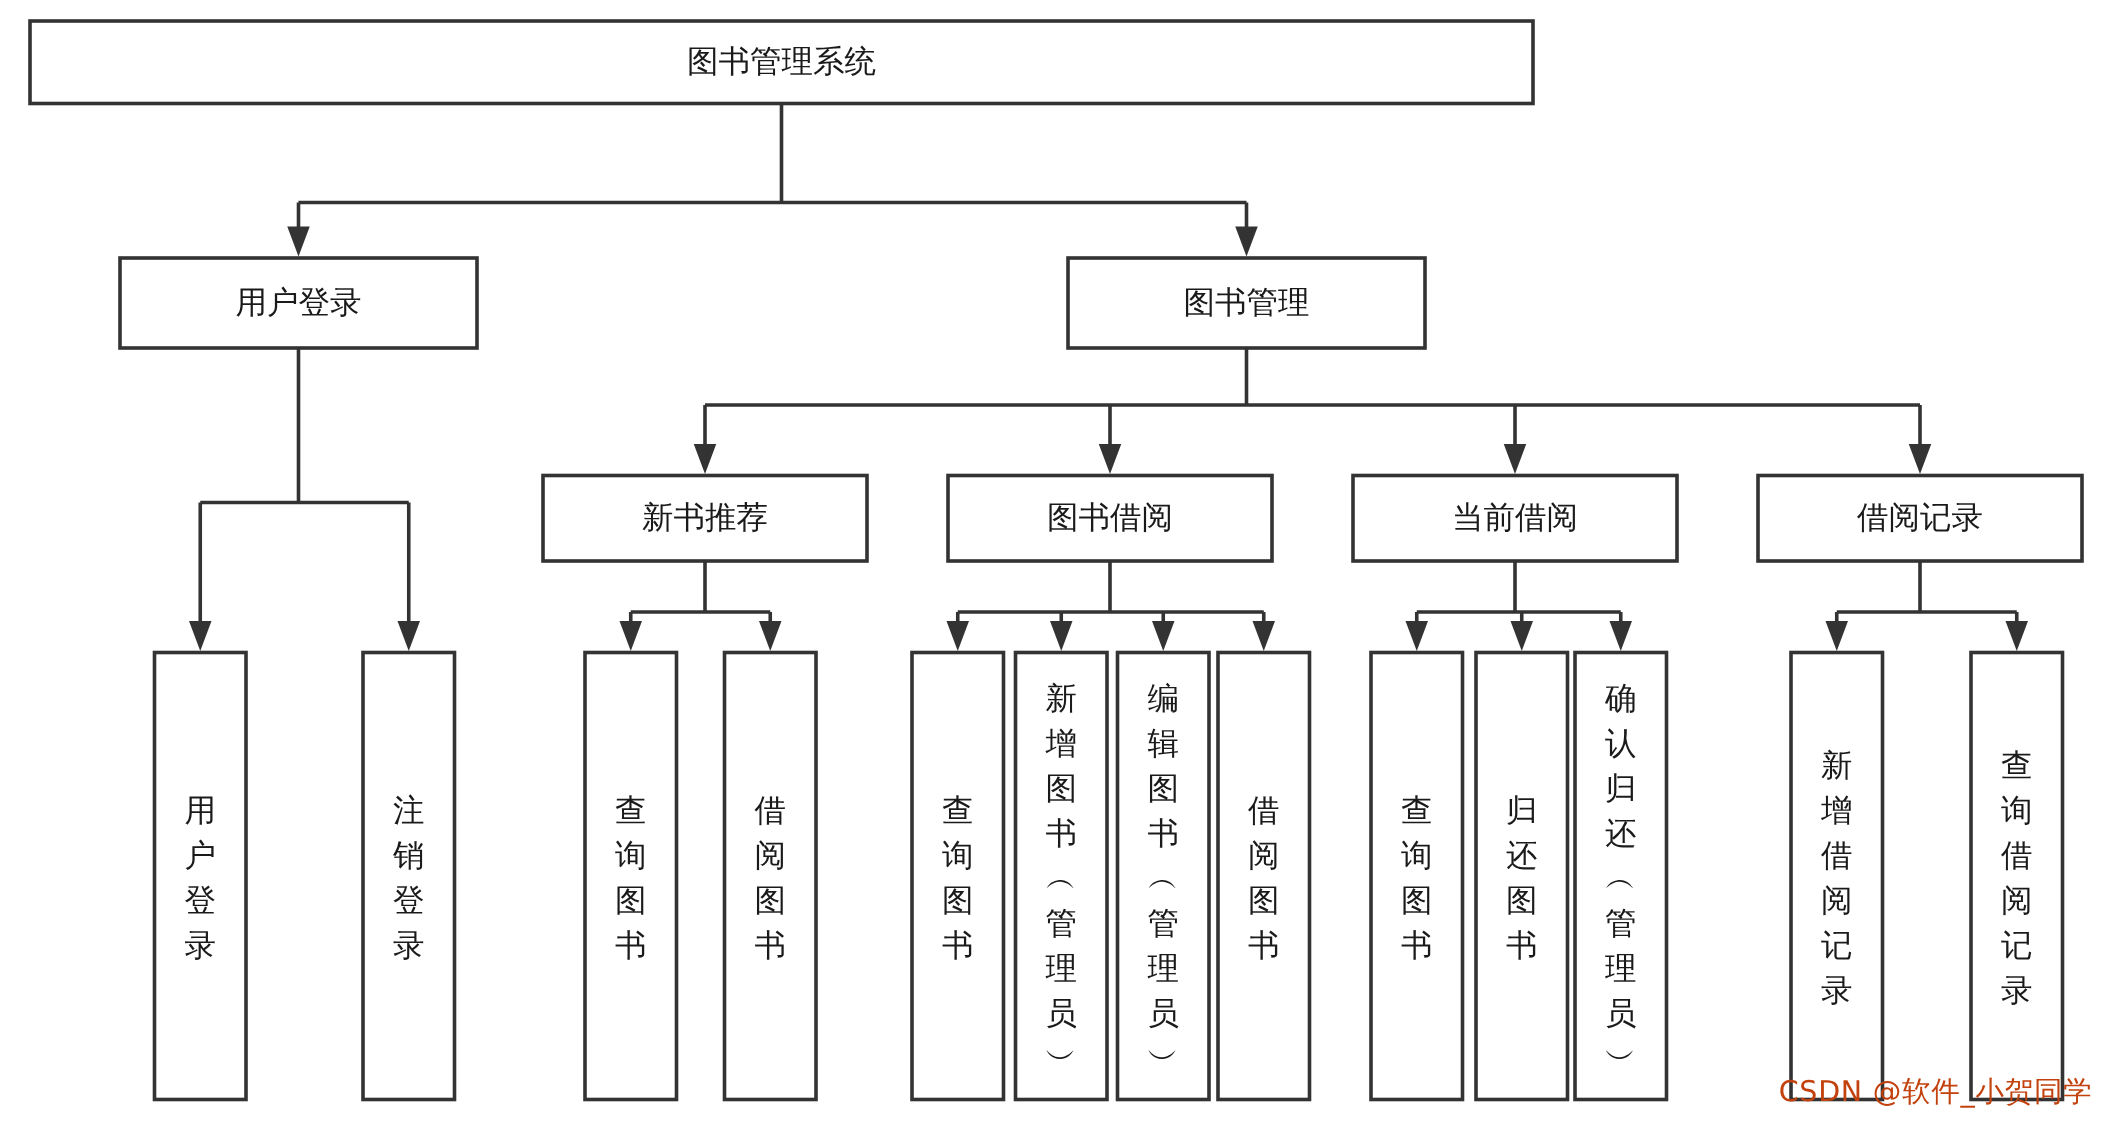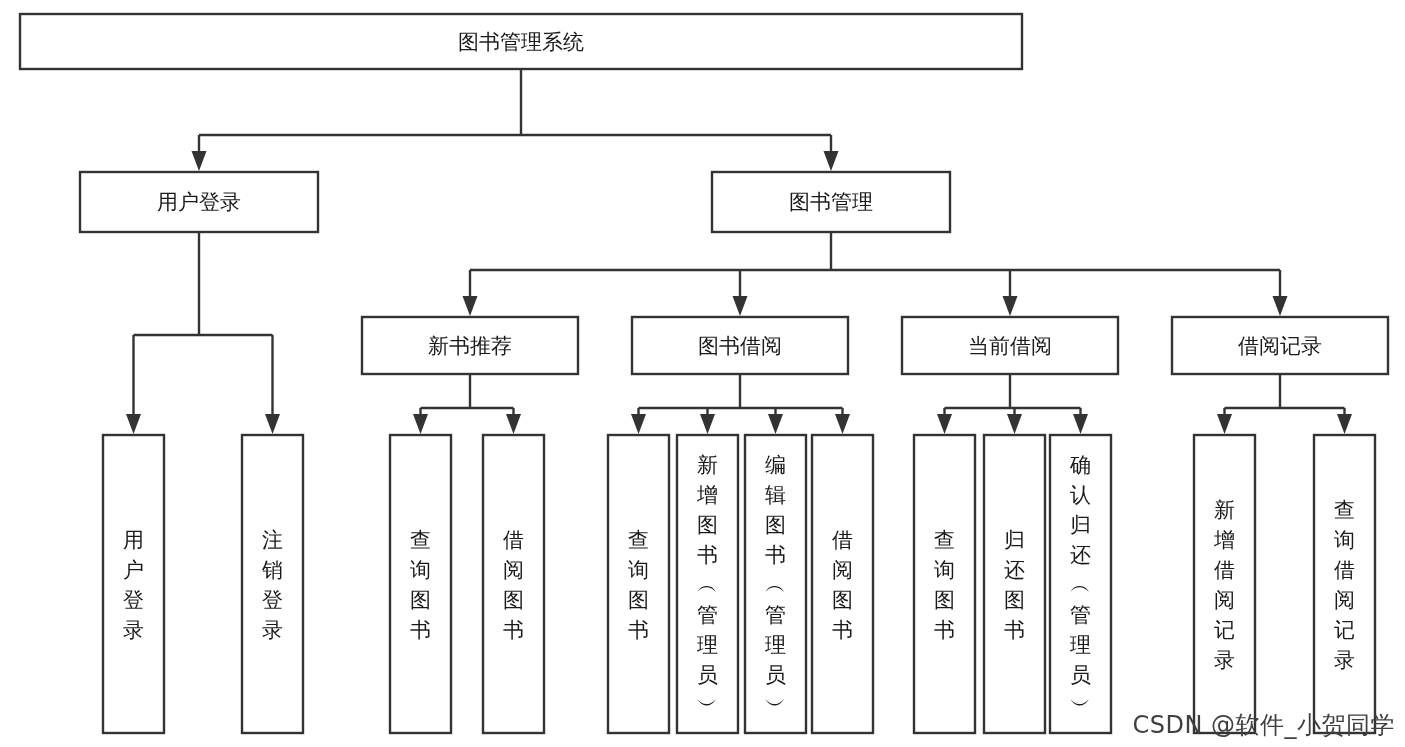--- a/index.html
+++ b/index.html
@@ -54,22 +54,22 @@
     font-family: "DejaVu Sans", "Liberation Sans", sans-serif;
     font-size: 21px;
     fill: #1a1a1a;
     text-anchor: middle;
   }
   .watermark {
     position: absolute;
     right: 10px;
     bottom: 6px;
     font-family: "DejaVu Sans", "Liberation Sans", sans-serif;
-    font-size: 24px;
-    color: #404040;
+    font-size: 19px;
+    color: #c2410c;
     letter-spacing: 0.5px;
     white-space: nowrap;
     user-select: none;
   }
 </style>
 </head>
 <body>
 
 <div id="diagram-root">
   <svg class="flowchart" viewBox="0 0 1405 747">

